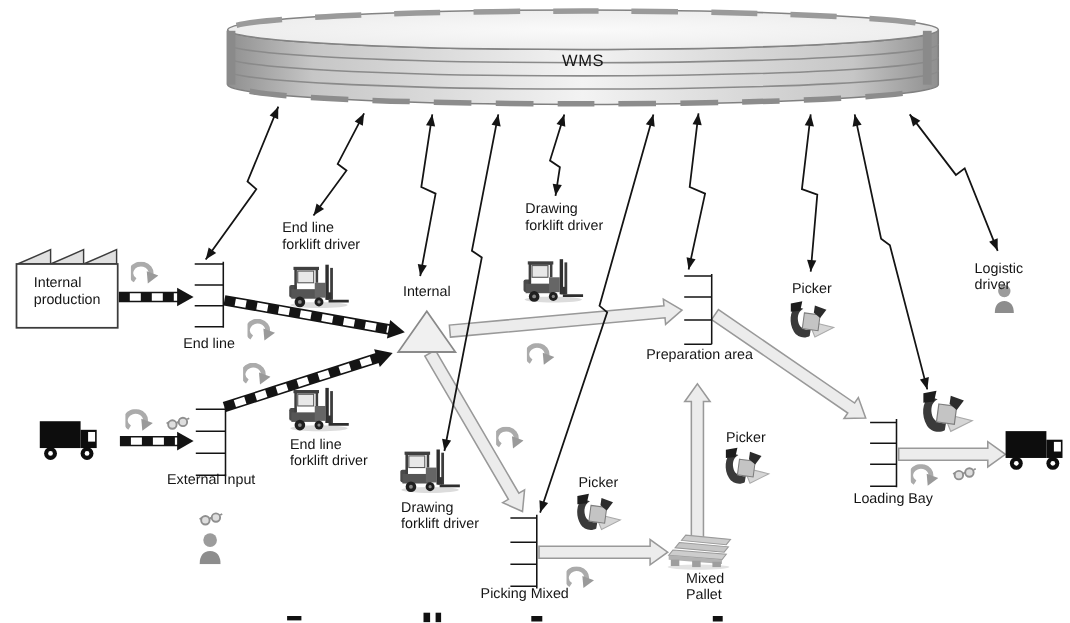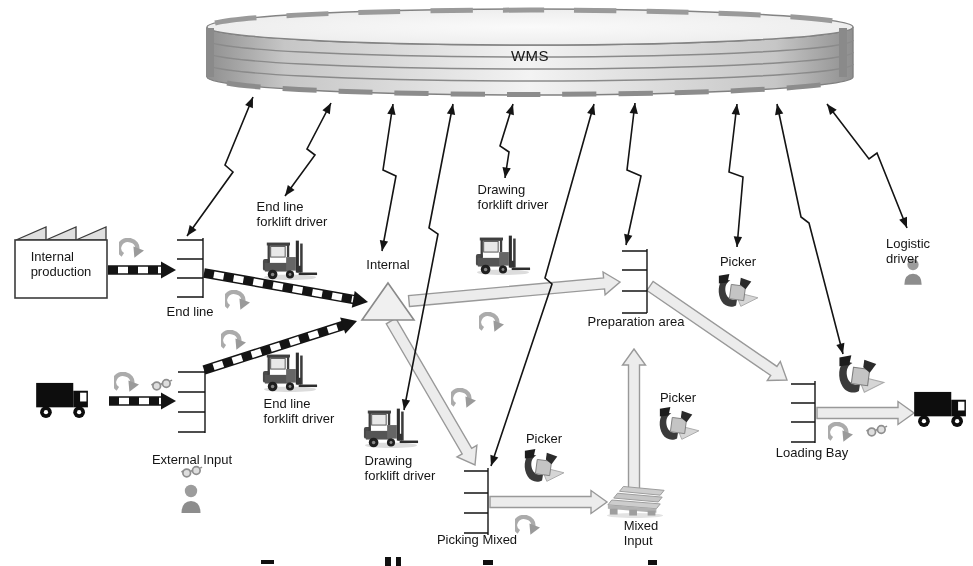--- a/index.html
+++ b/index.html
@@ -247,24 +247,24 @@
 <div class="lbl" style="left:190px;top:304px">End line</div>
 <div class="lbl" style="left:292px;top:199px">End line
 forklift driver</div>
 <div class="lbl" style="left:299px;top:396px">End line
 forklift driver</div>
 <div class="lbl" style="left:388px;top:257px">Internal</div>
 <div class="lbl" style="left:513px;top:182px">Drawing
 forklift driver</div>
 <div class="lbl" style="left:400px;top:453px">Drawing
 forklift driver</div>
-<div class="lbl" style="left:192px;top:452px">External Input</div>
+<div class="lbl" style="left:192px;top:428px">External Input</div>
 <div class="lbl" style="left:636px;top:314px">Preparation area</div>
 <div class="lbl" style="left:738px;top:254px">Picker</div>
 <div class="lbl" style="left:678px;top:390px">Picker</div>
 <div class="lbl" style="left:544px;top:431px">Picker</div>
 <div class="lbl" style="left:477px;top:532px">Picking Mixed</div>
 <div class="lbl" style="left:641px;top:518px">Mixed
-Input</div>
+Pallet</div>
 <div class="lbl" style="left:812px;top:445px">Loading Bay</div>
 <div class="lbl" style="left:915px;top:236px">Logistic driver</div>
 
 </div>
 
 </body></html>

